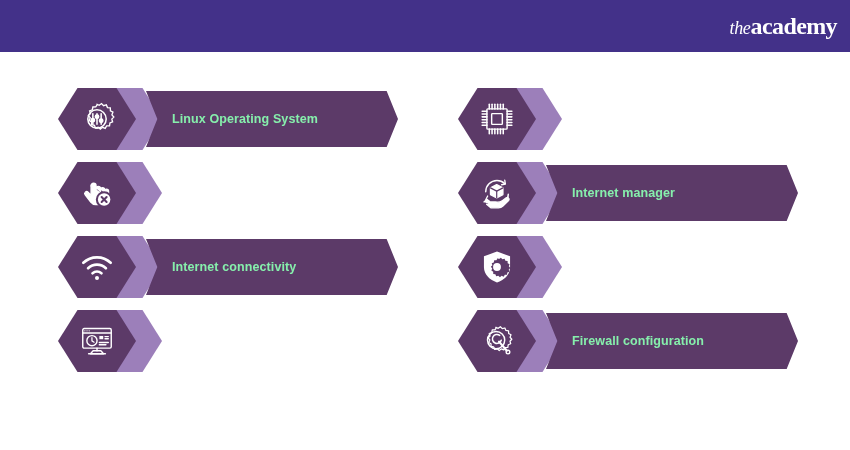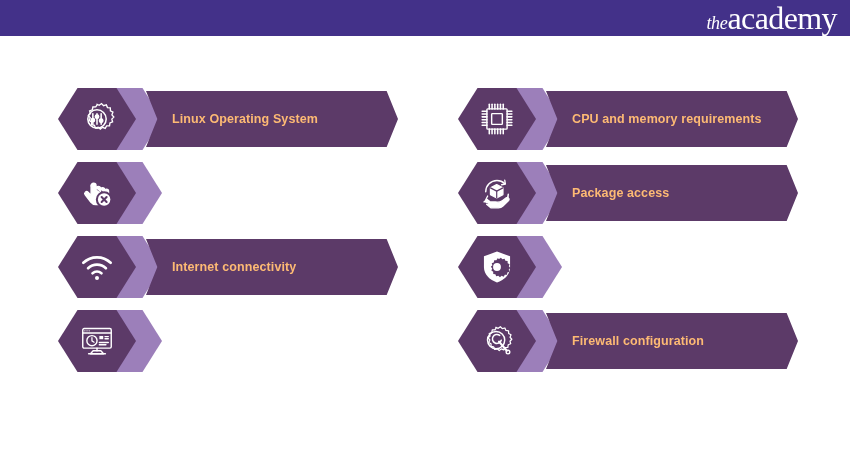--- a/index.html
+++ b/index.html
@@ -14,21 +14,21 @@
     overflow: hidden;
     position: relative;
   }
 
   
   .header-bar {
     position: absolute;
     top: 0;
     left: 0;
     width: 850px;
-    height: 36px;
+    height: 52px;
     background: #433189;
     display: flex;
     align-items: center;
     justify-content: flex-end;
   }
   .logo {
     display: flex;
     align-items: baseline;
     margin-right: 13px;
     color: #ffffff;
@@ -39,22 +39,22 @@
   .logo-the {
     font-style: italic;
     font-size: 18px;
     letter-spacing: -0.3px;
   }
   .logo-knowledge {
     font-size: 24px;
     letter-spacing: -0.6px;
   }
   .logo-academy {
-    font-size: 32px;
-    font-weight: normal;
+    font-size: 24px;
+    font-weight: bold;
     letter-spacing: -0.6px;
   }
 
   
   .content {
     position: absolute;
     top: 36px;
     left: 0;
     width: 850px;
     height: 414px;
@@ -90,21 +90,21 @@
     left: 88px;
     top: 3px;
     width: 252px;
     height: 56px;
     background: #5c3a68;
     clip-path: polygon(0% 0%, 95.5% 0%, 100% 50%, 95.5% 100%, 0% 100%, 4.5% 50%);
     display: flex;
     align-items: center;
   }
   .bar-label {
-    color: #fdba74;
+    color: #86efac;
     font-size: 12.5px;
     font-weight: bold;
     line-height: 1.45;
     padding-left: 26px;
     padding-right: 22px;
     letter-spacing: 0.1px;
     text-align: right;
   }
 
   
@@ -221,23 +221,20 @@
         </span>
       </div>
     </div>
 
   </div>
 
   <div class="column column-right">
 
     <div class="row">
       <div class="hex-accent"></div>
-      <div class="bar">
-        <span class="bar-label">CPU and memory requirements</span>
-      </div>
       <div class="hex-icon">
         <span>
           <svg viewBox="0 0 64 64" fill="none" stroke="#ffffff" stroke-width="2.4">
             <rect x="15" y="15" width="34" height="34" rx="1.5"></rect>
             <rect x="23" y="23" width="18" height="18" rx="1.2"></rect>
             <g stroke-width="2.6" stroke-linecap="round">
               <line x1="19" y1="15" x2="19" y2="7"></line>
               <line x1="23.7" y1="15" x2="23.7" y2="7"></line>
               <line x1="28.4" y1="15" x2="28.4" y2="7"></line>
               <line x1="33.1" y1="15" x2="33.1" y2="7"></line>
@@ -263,21 +260,21 @@
               <line x1="49" y1="42.5" x2="57" y2="42.5"></line>
             </g>
           </svg>
         </span>
       </div>
     </div>
 
     <div class="row">
       <div class="hex-accent"></div>
       <div class="bar">
-        <span class="bar-label">Package access</span>
+        <span class="bar-label">Internet manager</span>
       </div>
       <div class="hex-icon">
         <span>
           <svg viewBox="0 0 64 64" fill="none" stroke="#ffffff" stroke-width="2.4" stroke-linecap="round" stroke-linejoin="round">
             <path d="M13 30 a19 19 0 0 1 19-19 a19 19 0 0 1 13 5.2"></path>
             <path d="M51 34 a19 19 0 0 1-19 19"></path>
             <path d="M45 10.5 l1.2 6.4 -6.4 1.2" stroke-width="2.2"></path>
             <path d="M19 46 l-5.8-3.1 3.1-5.8" stroke-width="2.2"></path>
             <path d="M31.5 18 l10.5 5.4 v11.3 l-10.5 5.4 -10.5-5.4 v-11.3 z" fill="#ffffff" stroke="#ffffff" stroke-width="2.2"></path>
             <path d="M21 23.4 l10.5 5.4 10.5-5.4" stroke="#5c3a68" stroke-width="2"></path>

